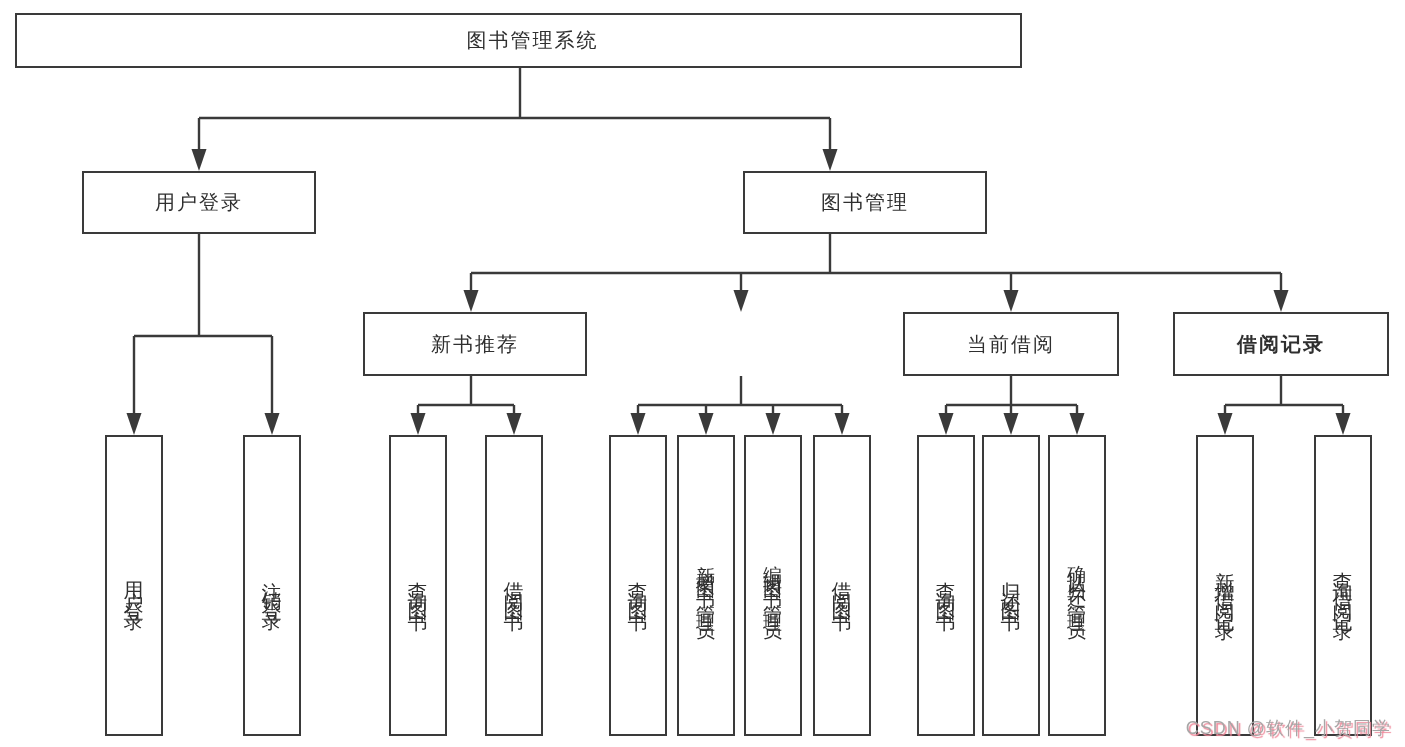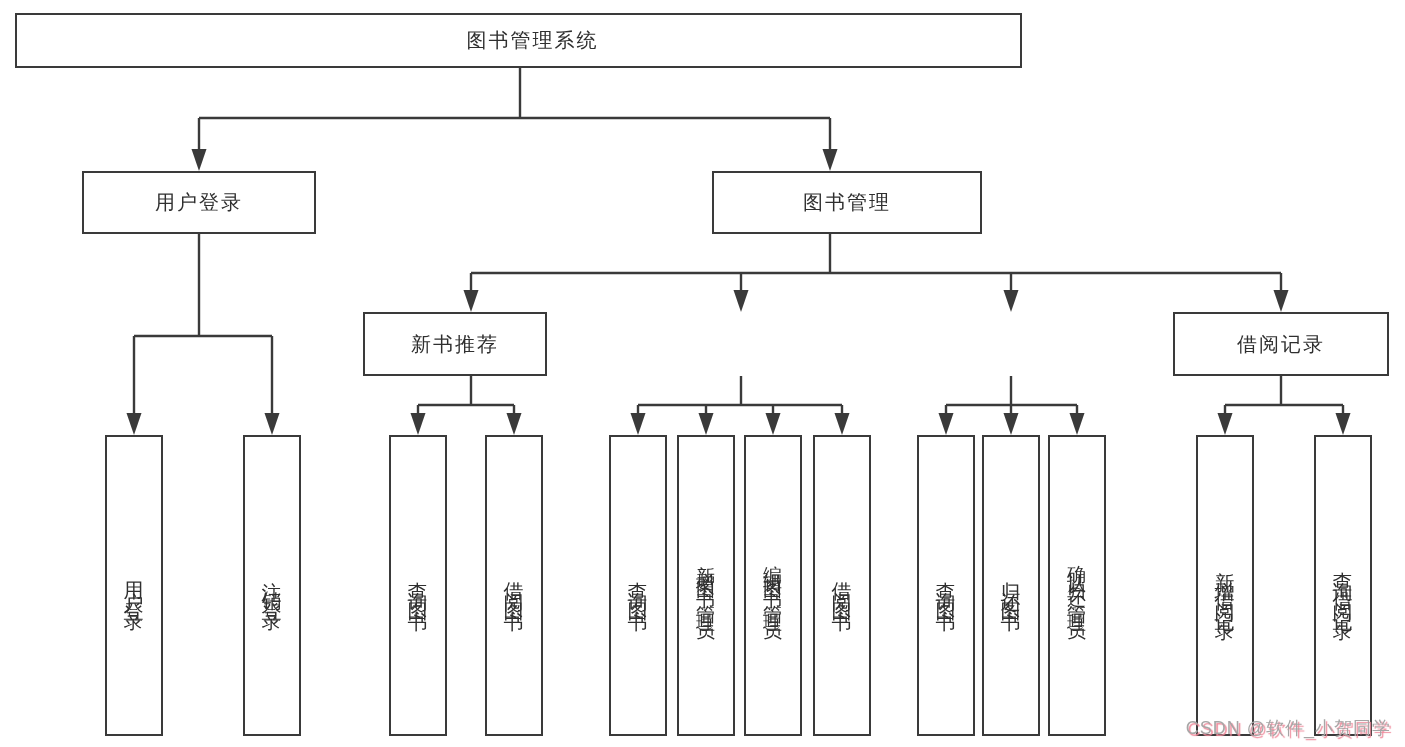--- a/index.html
+++ b/index.html
@@ -109,28 +109,31 @@
     </g>
   </svg>
 
   <div class="hbox rootbox" style="left:15px; top:13px; width:1007px; height:55px;padding-left:28px;">
     <span>图书管理系统</span>
   </div>
 
   <div class="hbox" style="left:82px; top:171px; width:234px; height:63px;">
     <span>用户登录</span>
   </div>
-  <div class="hbox" style="left:712px; top:171px; width:270px; height:63px;">
+  <div class="hbox" style="left:743px; top:171px; width:244px; height:63px;">
     <span>图书管理</span>
   </div>
 
-  <div class="hbox" style="left:363px; top:312px; width:184px; height:64px;">
+  <div class="hbox" style="left:363px; top:312px; width:224px; height:64px;">
     <span>新书推荐</span>
   </div>
-  <div class="hbox" style="left:1173px; top:312px; width:216px; height:64px;">
+  <div class="hbox" style="left:903px; top:312px; width:216px; height:64px;">
+    <span>当前借阅</span>
+  </div>
+  <div class="hbox" style="left:1173px; top:312px; width:216px; height:64px;font-weight:bold;">
     <span>借阅记录</span>
   </div>
 
   <div class="vbox" style="left:105px;">
     <span>用户登录</span>
   </div>
   <div class="vbox" style="left:243px;">
     <span>注销登录</span>
   </div>
 

